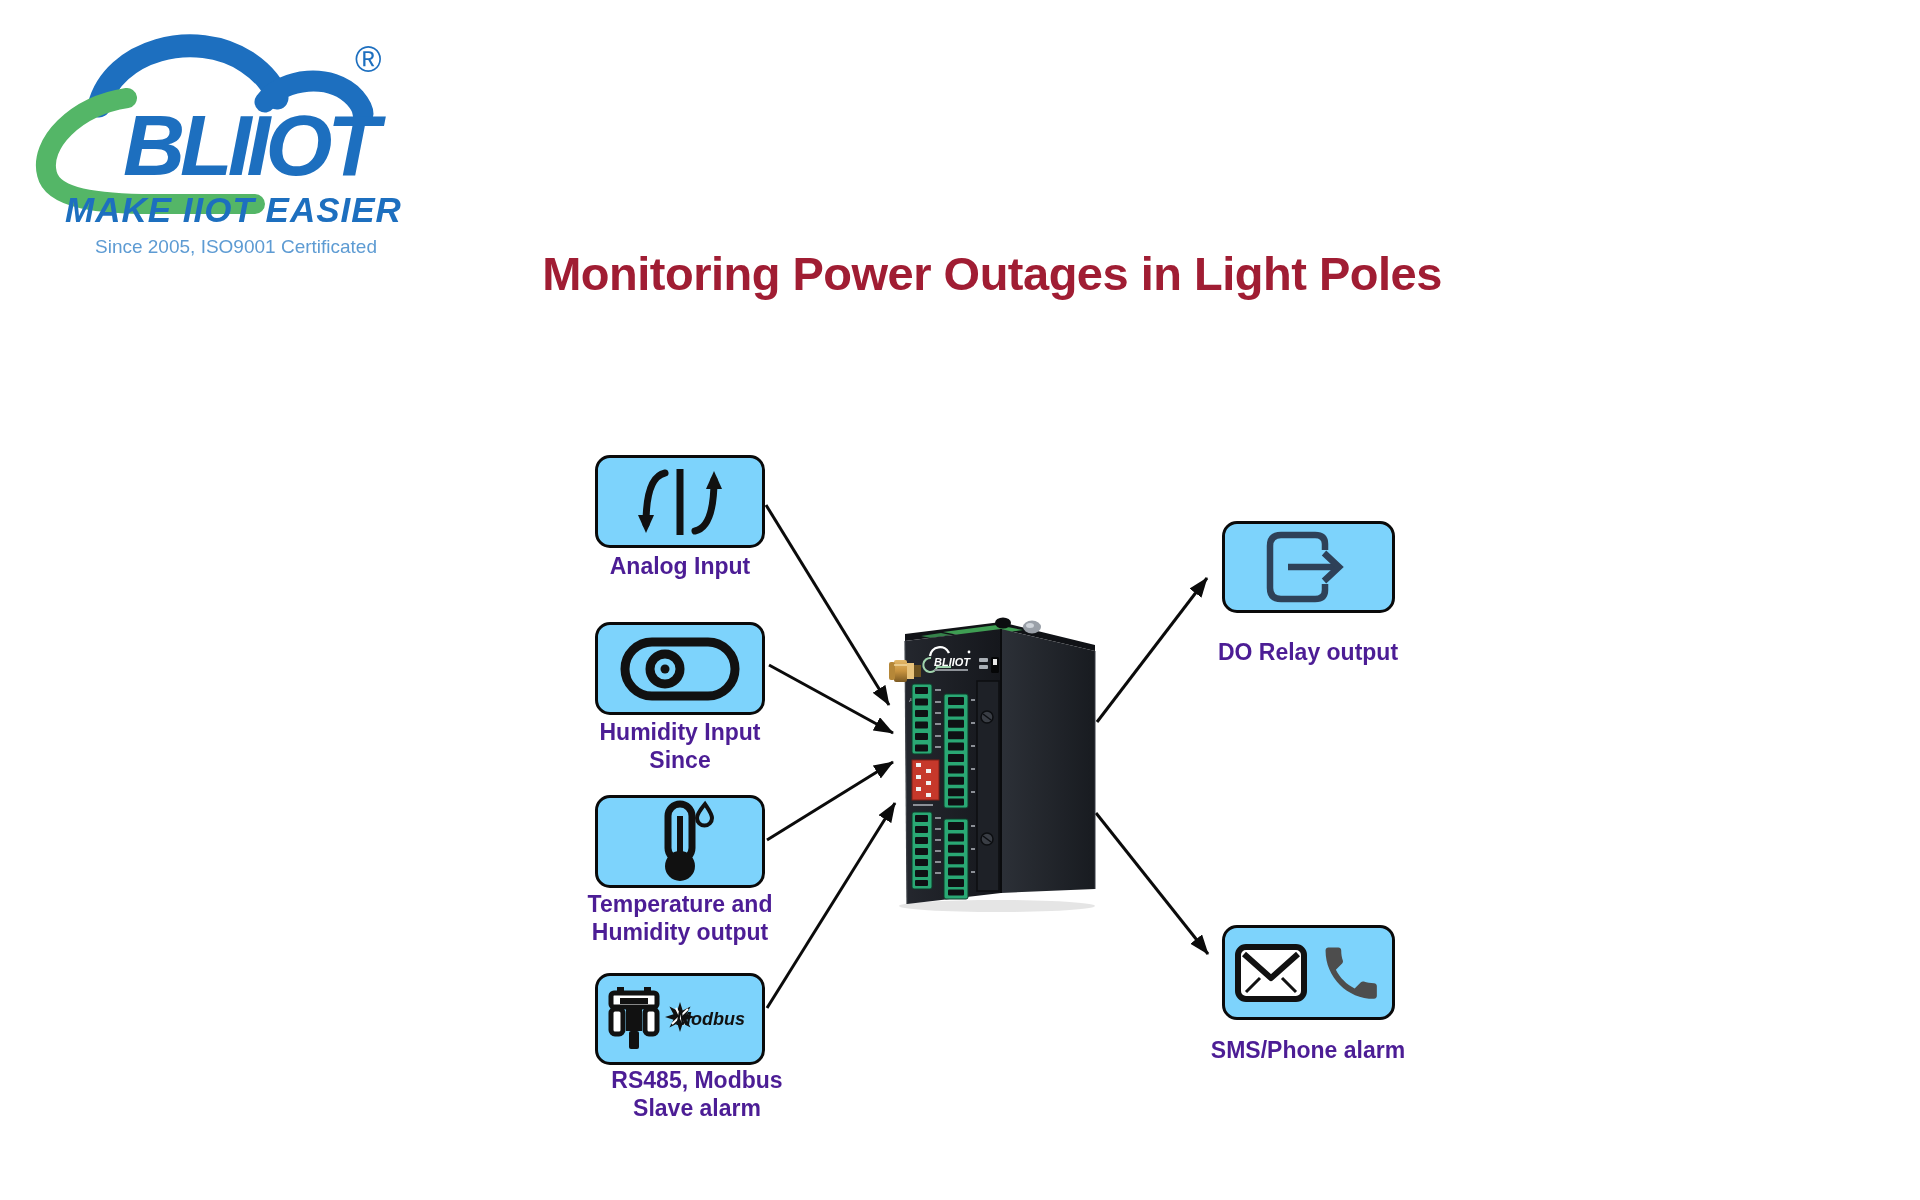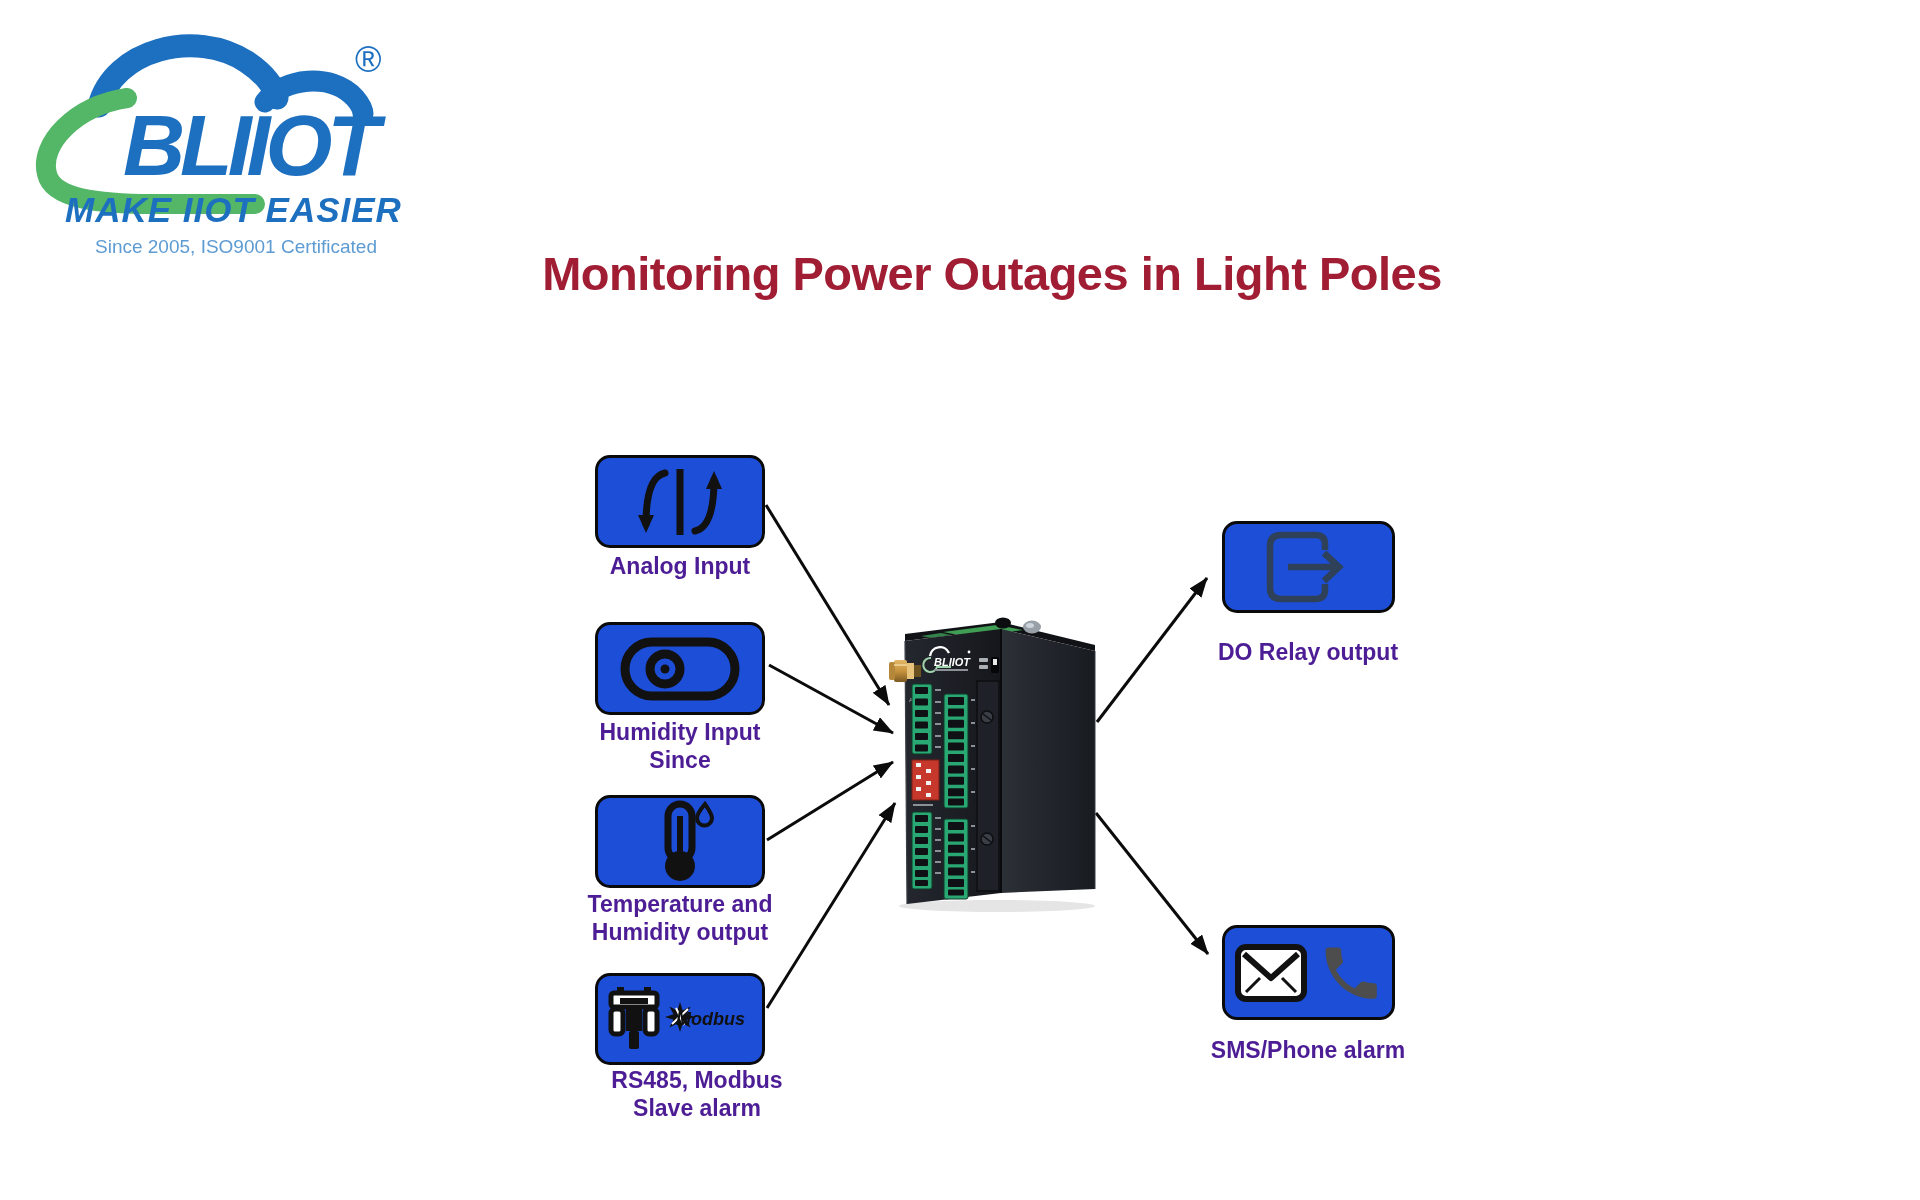--- a/index.html
+++ b/index.html
@@ -6,21 +6,21 @@
   body{
     width:1920px;height:1200px;background:#ffffff;position:relative;overflow:hidden;
     font-family:"Liberation Sans", sans-serif;
   }
   .abs{position:absolute;}
   .title{
     position:absolute;top:246px;left:992px;transform:translateX(-50%);
     font-size:47px;font-weight:600;letter-spacing:-0.5px;color:#a01d33;white-space:nowrap;
   }
   .box{
-    position:absolute;border:3px solid #0a0a0a;border-radius:15px;background:#1d4ed8;
+    position:absolute;border:3px solid #0a0a0a;border-radius:15px;background:#7dd3fc;
     display:flex;align-items:center;justify-content:center;box-sizing:border-box;
   }
   .lbl{
     position:absolute;width:280px;text-align:center;
     font-size:23px;line-height:28px;font-weight:700;color:#4c1d95;
   }
   .lbl span{display:block;}
   svg{display:block;}
 </style>
 </head>

